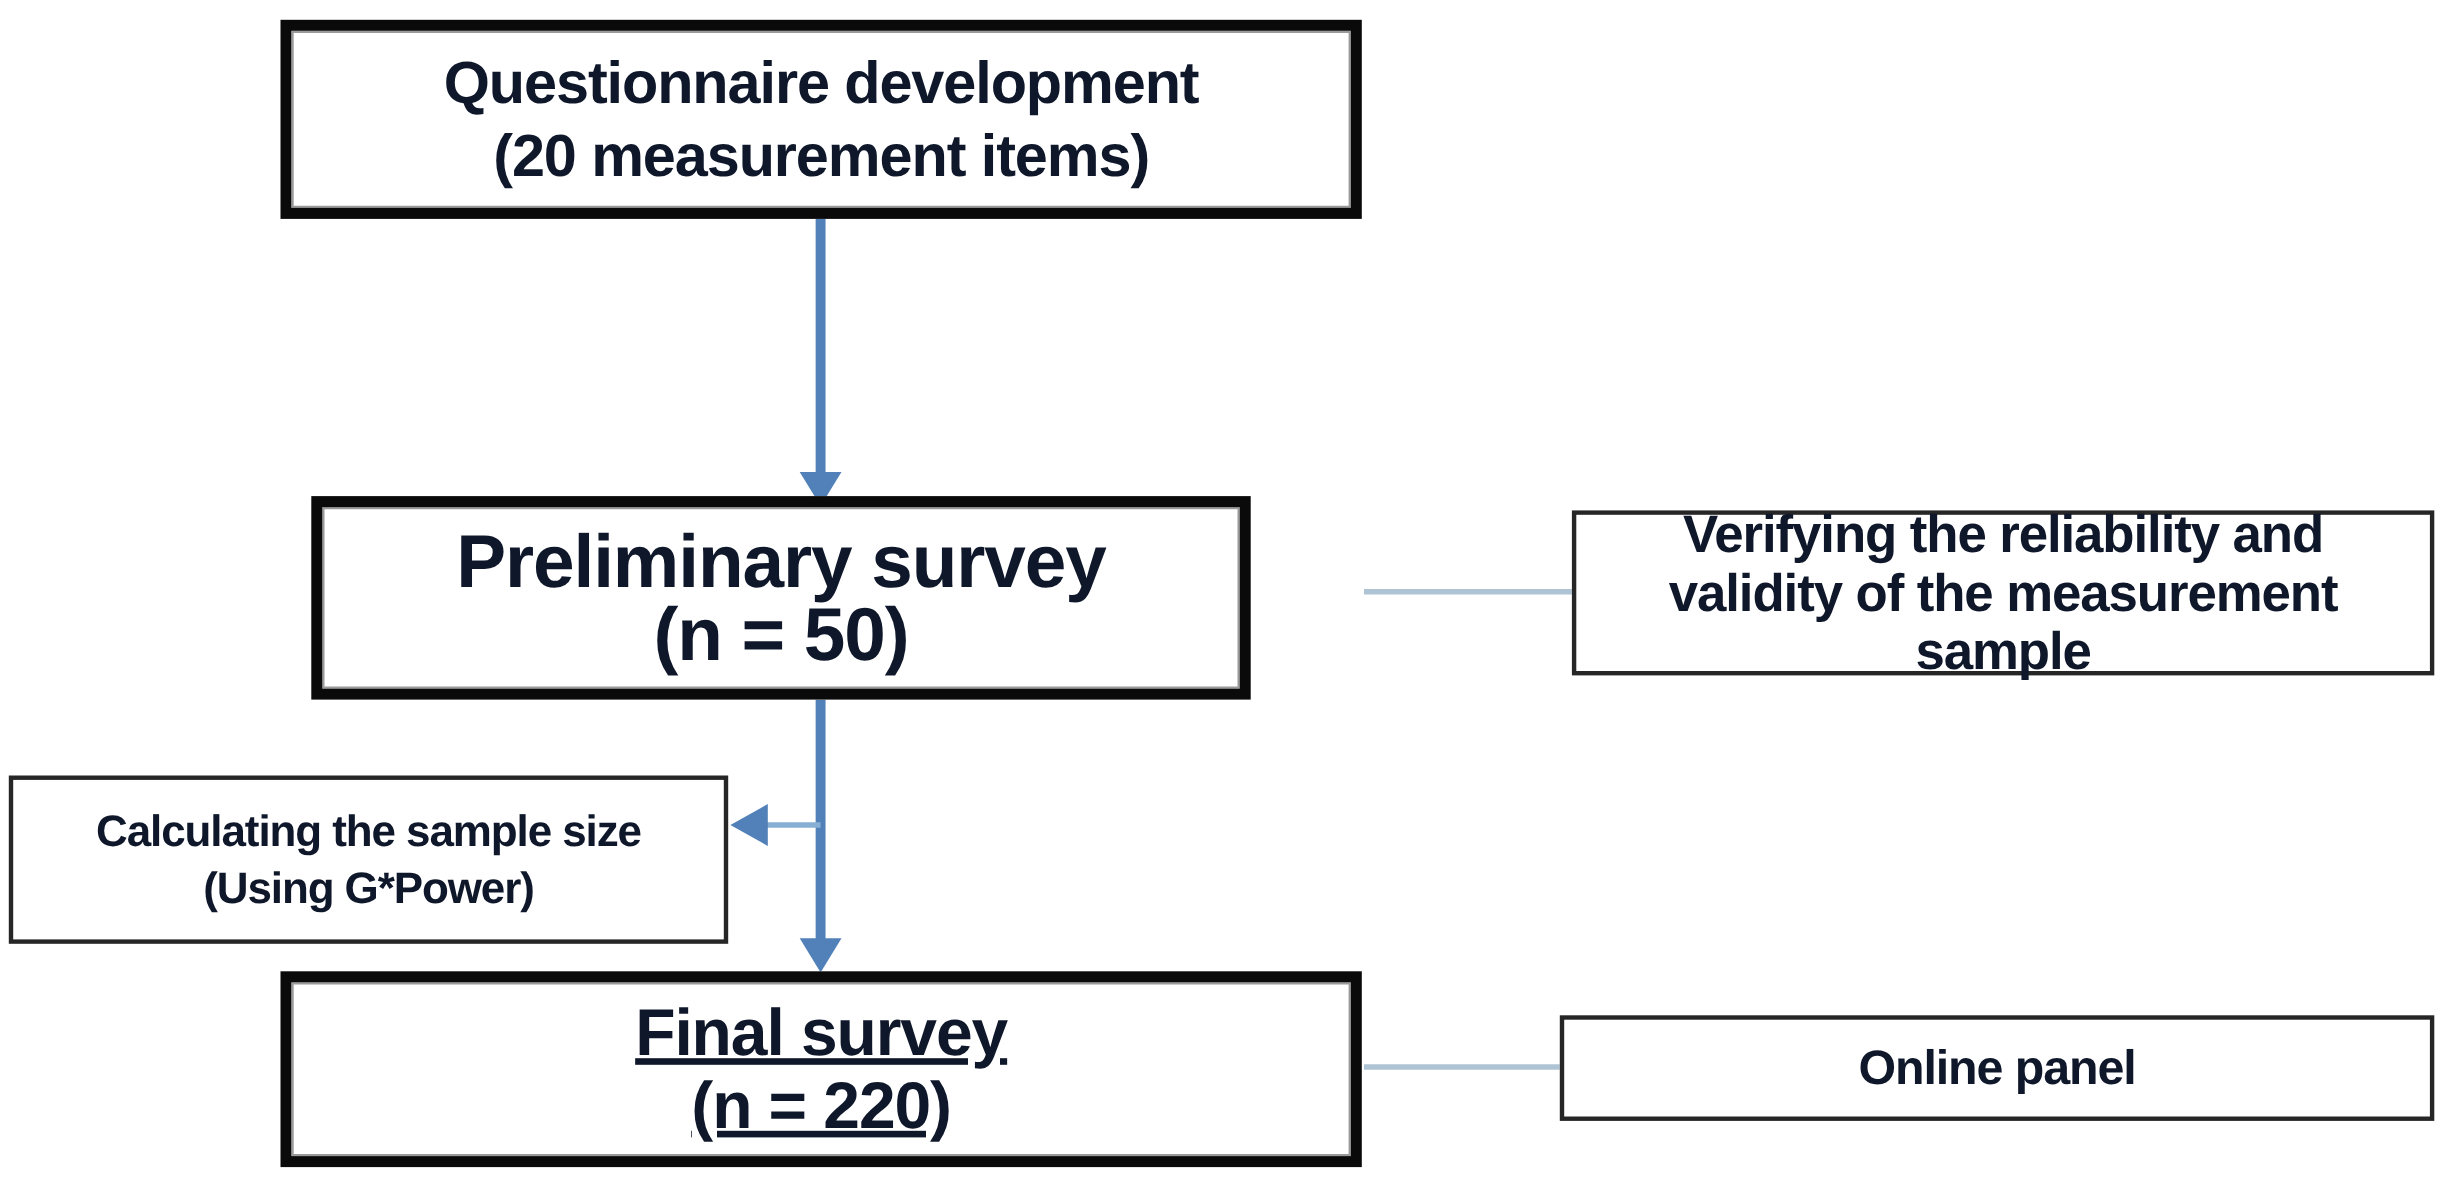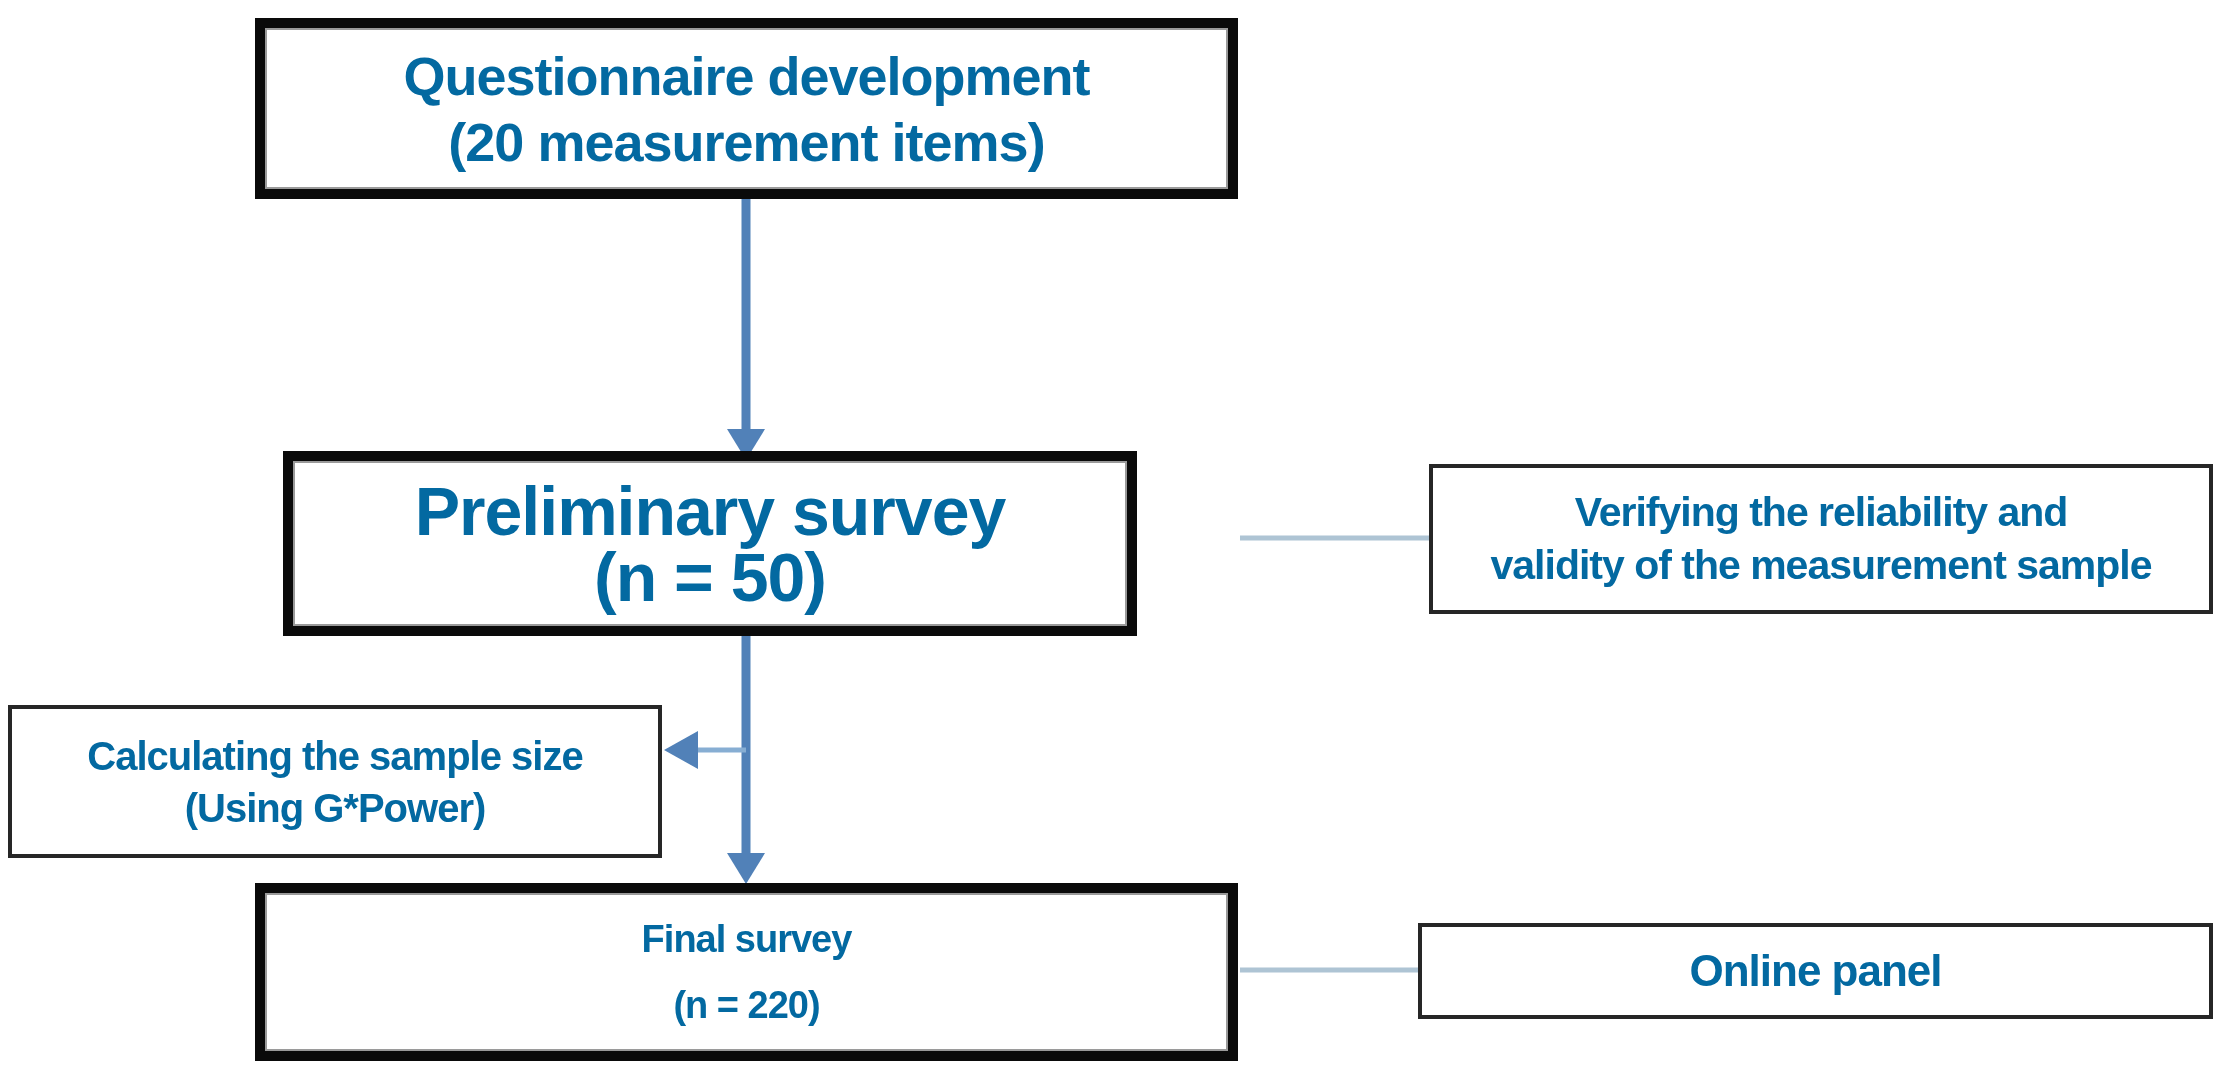--- a/index.html
+++ b/index.html
@@ -17,35 +17,35 @@
   }
   .node {
     position: absolute;
     box-sizing: border-box;
     background: #ffffff;
     display: flex;
     flex-direction: column;
     align-items: center;
     justify-content: center;
     text-align: center;
-    color: #0369a1;
+    color: #0f172a;
     font-weight: bold;
     letter-spacing: -1px;
   }
   .node-thick {
     border: 10px solid #0a0a0a;
     box-shadow: 0 0 0 2px #9a9a9a inset;
   }
   .node-thin {
     border: 4px solid #262626;
   }
   #box-questionnaire { left: 255px; top: 18px;  width: 983px; height: 181px; font-size: 54px; line-height: 66px; }
   #box-preliminary   { left: 255px; top: 451px; width: 854px; height: 185px; font-size: 68px; line-height: 66px; margin-left: 28px; }
-  #box-final         { left: 255px; top: 883px; width: 983px; height: 178px; font-size: 38px; line-height: 66px; }
-  #box-verifying     { left: 1429px; top: 464px; width: 784px; height: 150px; font-size: 41px; line-height: 53px; }
+  #box-final         { left: 255px; top: 883px; width: 983px; height: 178px; font-size: 60px; line-height: 66px; text-decoration: underline; }
+  #box-verifying     { left: 1429px; top: 464px; width: 784px; height: 150px; font-size: 48px; line-height: 53px; }
   #box-calculating   { left: 8px;    top: 673px; width: 654px; height: 153px; font-size: 40px; line-height: 52px; margin-top: 32px; }
   #box-online        { left: 1418px; top: 923px; width: 795px; height: 96px;  font-size: 44px; line-height: 52px; text-align: right; }
   #edges-svg {
     position: absolute;
     left: 0; top: 0;
     width: 2226px;
     height: 1083px;
     pointer-events: none;
   }
   .text-line { display: block; }

